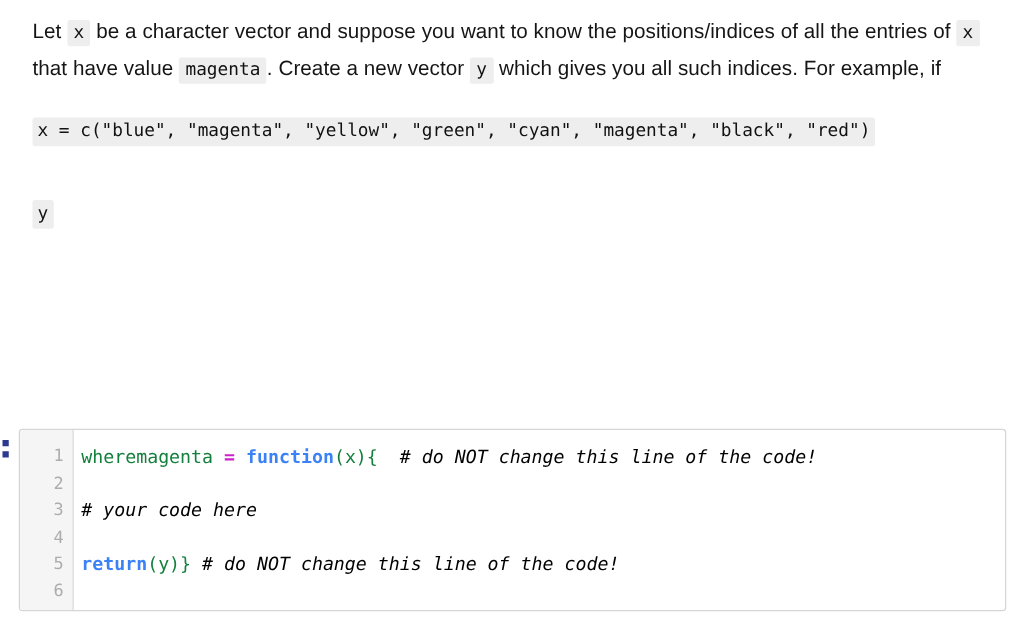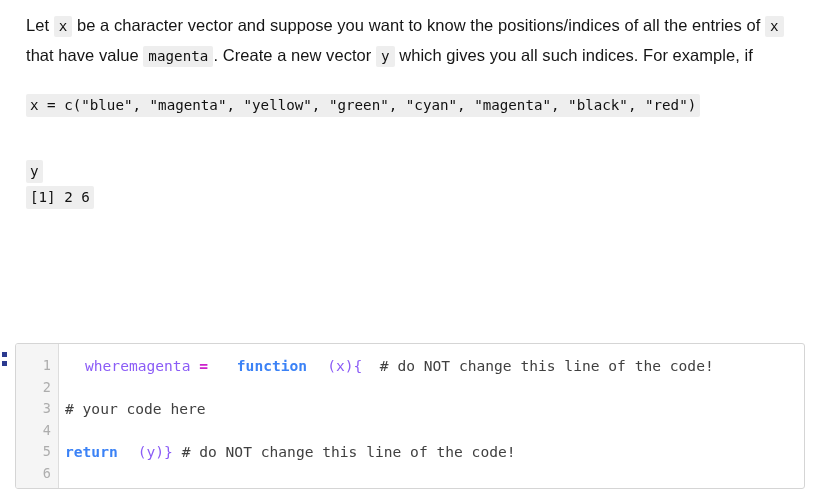--- a/index.html
+++ b/index.html
@@ -114,22 +114,22 @@
   .cl {
     font-family: "DejaVu Sans Mono", "Liberation Mono", monospace;
     font-size: 14.6px;
     line-height: 21.5px;
     height: 21.5px;
     white-space: pre;
     color: #222222;
   }
   .tok-op   { color: #cc22cc; font-weight: bold; }
   .tok-kw   { color: #3b82f6; font-weight: bold; }
-  .tok-cmt  { color: #404040; }
-  .tok-plain{ color: #8b5cf6; margin-left: 20px; }
+  .tok-cmt  { color: #000000; font-style: italic; }
+  .tok-plain{ color: #15803d; }
 
   
   .handle {
     position: absolute;
     left: 2px;
     top: 352px;
     width: 8px;
     height: 18px;
   }
   .handle i {
@@ -152,21 +152,20 @@
     <div class="spacer-md"></div>
 
     <p class="codeline"><span class="hl">x = c("blue", "magenta", "yellow", "green", "cyan", "magenta", "black", "red")</span></p>
 
     <div class="spacer-lg"></div>
 
 
     <div class="spacer-md"></div>
 
     <p class="codeline"><span class="hl">y</span></p>
-    <p class="codeline"><span class="hl">[1] 2 6</span></p>
 
     <div class="spacer-lg"></div>
 
 
   </div>
 
   <div class="handle">
     <i></i>
     <i></i>
   </div>

